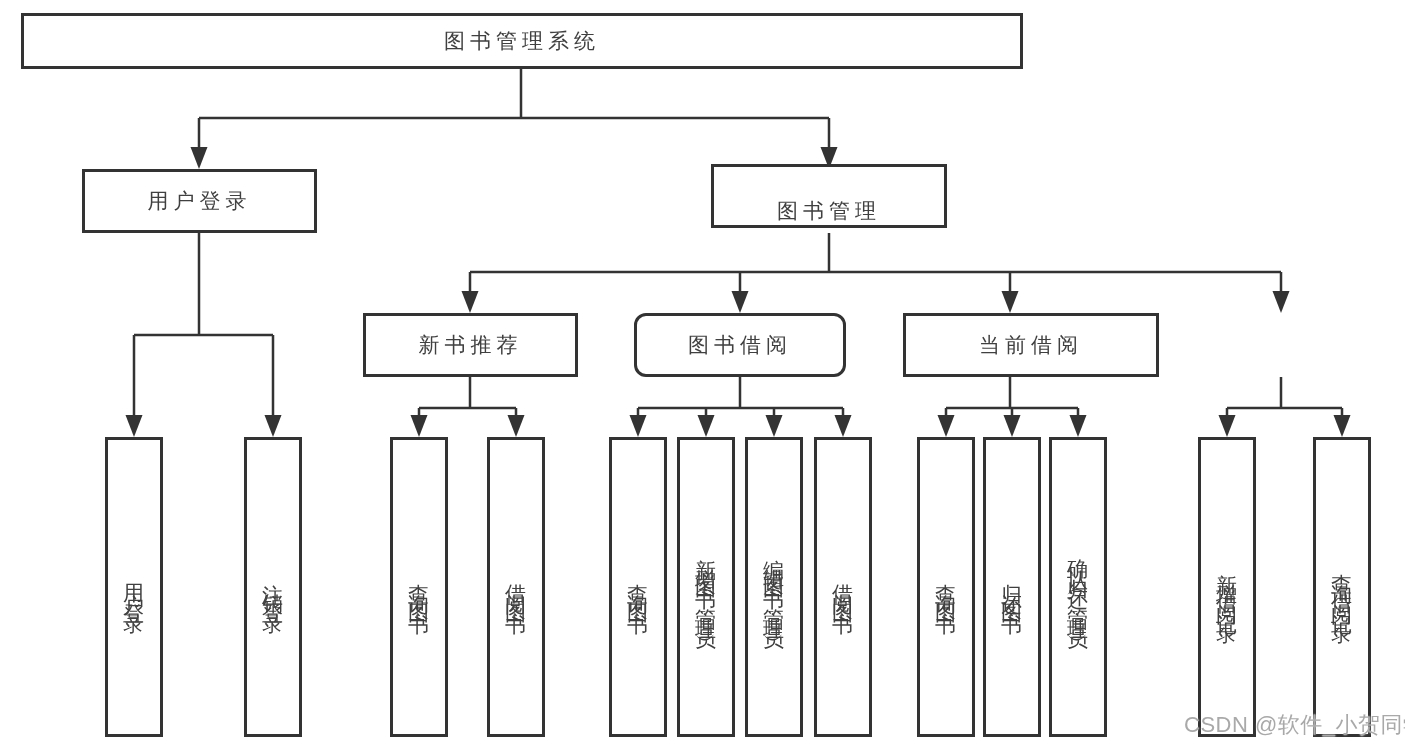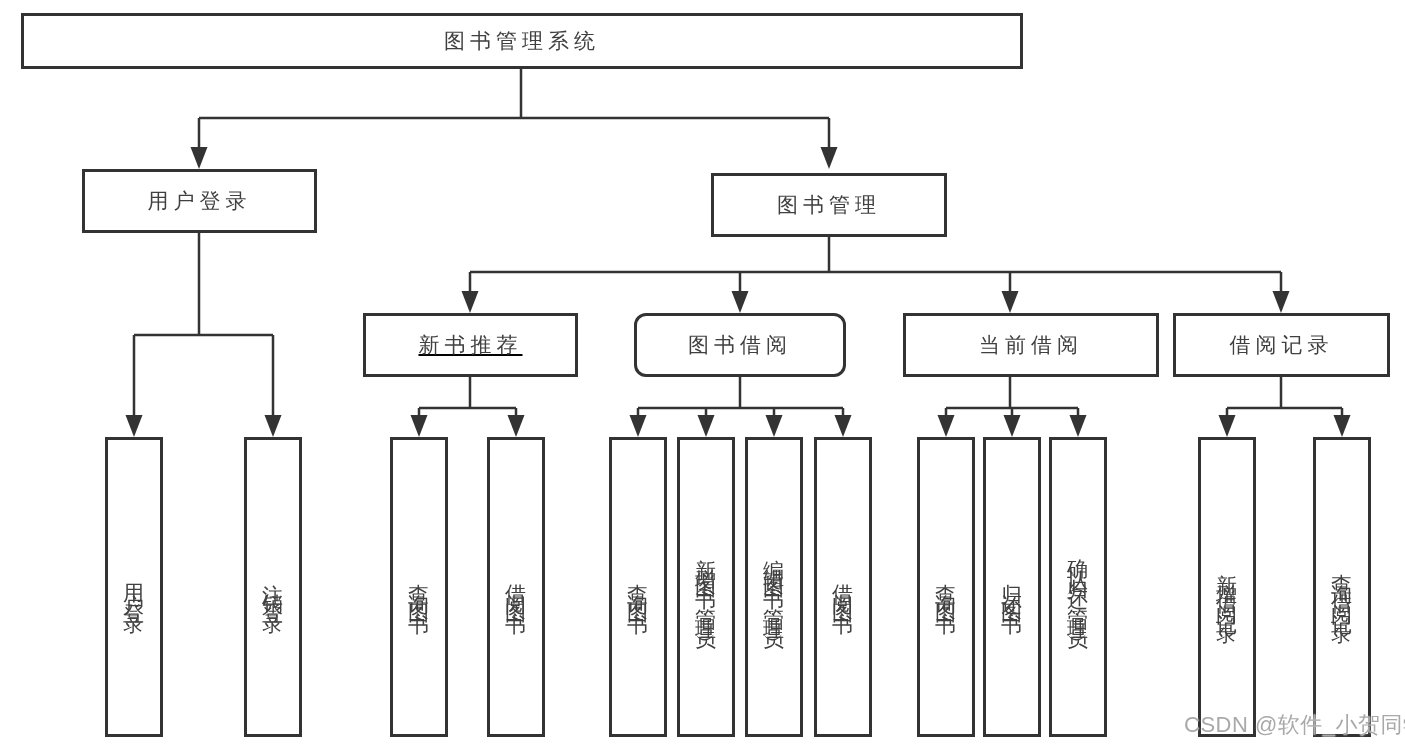--- a/index.html
+++ b/index.html
@@ -113,35 +113,32 @@
     </g>
   </svg>
 
   <div class="node" style="left:21px; top:13px; width:1002px; height:56px;">
     <span class="hlabel">图书管理系统</span>
   </div>
 
   <div class="node" style="left:82px; top:169px; width:235px; height:64px;">
     <span class="hlabel">用户登录</span>
   </div>
-  <div class="node" style="left:711px; top:173px; width:236px; height:64px;">
+  <div class="node" style="left:711px; top:164px; width:236px; height:64px;align-items:flex-end;">
     <span class="hlabel">图书管理</span>
   </div>
 
-  <div class="node" style="left:363px; top:313px; width:215px; height:64px;text-decoration:underline;">
+  <div class="node" style="left:363px; top:313px; width:215px; height:64px;">
     <span class="hlabel">新书推荐</span>
   </div>
   <div class="node" style="left:634px; top:313px; width:212px; height:64px;border-radius:12px;">
     <span class="hlabel">图书借阅</span>
   </div>
   <div class="node" style="left:903px; top:313px; width:256px; height:64px;">
     <span class="hlabel">当前借阅</span>
-  </div>
-  <div class="node" style="left:1173px; top:313px; width:217px; height:64px;">
-    <span class="hlabel">借阅记录</span>
   </div>
 
   <div class="leaf" style="left:105px;">
     <span class="vlabel">用户登录</span>
   </div>
   <div class="leaf" style="left:244px;">
     <span class="vlabel">注销登录</span>
   </div>
 
   <div class="leaf" style="left:390px;">

